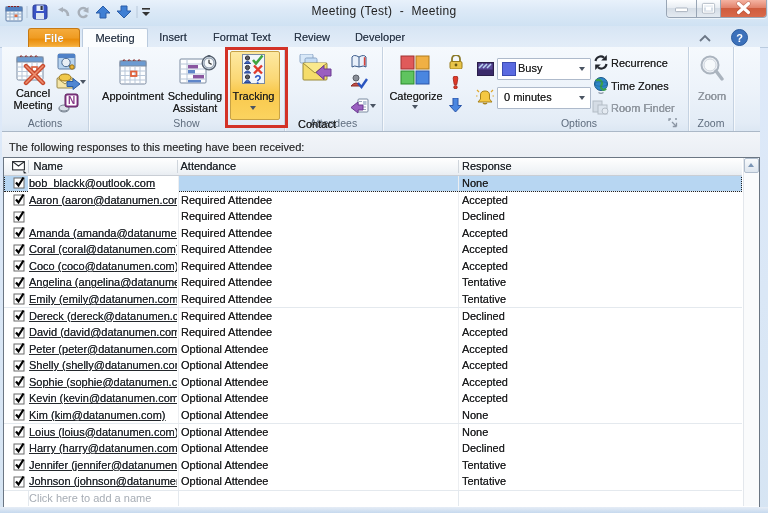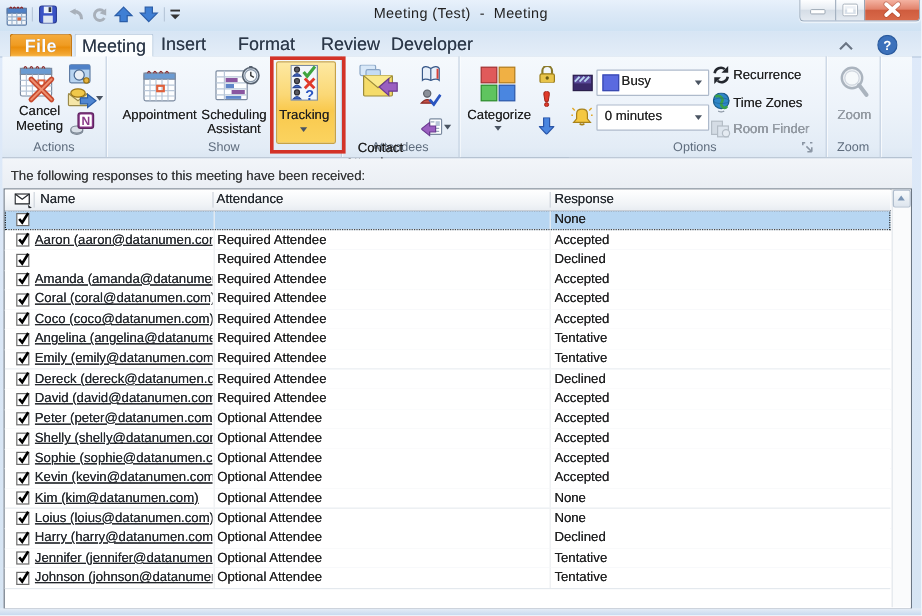--- a/index.html
+++ b/index.html
@@ -9,21 +9,21 @@
 .qat{position:absolute;top:2px;left:2px;height:20px;}
 
 #winbtns{position:absolute;top:0;left:666px;width:99px;height:17px;border:1px solid #98a5b5;border-top:none;border-radius:0 0 4px 4px;display:flex;overflow:hidden;box-shadow:0 1px 1px rgba(255,255,255,.6);}
 #winbtns .b{flex:1;background:linear-gradient(#fdfeff 0%,#e8edf3 45%,#d5dde6 50%,#e4eaf1 100%);border-right:1px solid #98a5b5;position:relative;}
 #winbtns .b:last-child{border-right:none;}
 #winbtns .bmin{width:29px;flex:none;}
 #winbtns .bmax{width:23px;flex:none;}
 #winbtns .bclose{width:45px;flex:none;background:linear-gradient(#f4b3a2 0%,#e2836c 45%,#cf5c3e 50%,#d96a4a 100%);}
 
 #tabrow{position:absolute;top:26px;left:0;right:0;height:21px;background:linear-gradient(#d7e5f4,#e3edf8);border-bottom:1px solid #bacbde;}
-.tab{position:absolute;top:2px;height:19px;line-height:19px;text-align:center;font-size:15px;color:#2b3748;text-shadow:0 0 0.4px rgba(43,55,72,0.7);}
+.tab{position:absolute;top:2px;height:19px;line-height:19px;text-align:center;font-size:11px;color:#2b3748;text-shadow:0 0 0.4px rgba(43,55,72,0.7);margin-left:20px;}
 #tab-file{left:8px;width:50px;font-weight:bold;letter-spacing:0.2px;background:linear-gradient(#f5ab3c 0%,#ef9c23 45%,#ea8e0c 55%,#f2a733 85%,#fdc35e 100%);color:#fff;border-radius:3px 3px 0 0;border:1px solid #c67913;border-bottom:none;}
 #tab-meeting{left:62px;width:64px;background:#fbfdfe;border:1px solid #bacbde;border-bottom:1px solid #fbfdfe;border-radius:2px 2px 0 0;height:20px;}
 
 #ribbon{position:absolute;top:47px;left:2px;width:758px;height:84px;background:linear-gradient(#f5f9fd 0%,#edf3fa 50%,#e3ecf6 90%,#dce7f3 100%);border-bottom:1px solid #abb8c7;}
 .grp{position:absolute;top:0;height:84px;border-right:1px solid #c5d2e1;box-shadow:1px 0 0 #ffffffaa;}
 .glabel{position:absolute;bottom:2px;left:0;right:0;text-align:center;font-size:10.5px;color:#5e6c7d;}
 .btxt{position:absolute;text-align:center;font-size:11px;color:#1e1e1e;line-height:12.4px;text-shadow:0 0 0.4px rgba(30,30,30,0.75);}
 .caret{display:inline-block;width:0;height:0;border-left:3px solid transparent;border-right:3px solid transparent;border-top:4px solid #4a5462;vertical-align:middle;}
 #trackbox{position:absolute;left:223px;top:0px;width:57px;height:75px;border:3px solid #d33227;z-index:50;}
 #trackbtn{position:absolute;left:227.5px;top:4px;width:48px;height:67px;background:linear-gradient(#fde9a2 0%,#fbd876 40%,#f9c94d 60%,#fbd35f 100%);border:1px solid #c7a246;border-radius:2px;}
@@ -356,20 +356,21 @@
   <span class="h" style="left:176.5px;">Attendance</span>
   <div class="sep" style="left:454px;"></div>
   <span class="h" style="left:458px;">Response</span>
 </div>
 
 <div class="row sel" style="top:174.9px;height:16.57px">
 <span class="cb"><svg width="13" height="13" viewBox="0 0 13 13">
           <rect x="1" y="2" width="10" height="10" fill="#fff" stroke="#6b6b6b"></rect>
           <path d="M3 6.5 L5.5 9.5 L10.5 1.5" stroke="#000" stroke-width="2.2" fill="none"></path>
         </svg></span>
+<span class="nm"><u>bob_blackk@outlook.com</u></span>
 <span class="rsp">None</span>
 <i class="cs" style="left:174px"></i>
       <i class="cs" style="left:454px"></i>
 </div>
 <div class="row" style="top:191.5px;height:16.57px">
 <span class="cb"><svg width="13" height="13" viewBox="0 0 13 13">
           <rect x="1" y="2" width="10" height="10" fill="#fff" stroke="#6b6b6b"></rect>
           <path d="M3 6.5 L5.5 9.5 L10.5 1.5" stroke="#000" stroke-width="2.2" fill="none"></path>
         </svg></span>
 <span class="nm"><u>Aaron (aaron@datanumen.com)</u></span>
@@ -558,19 +559,25 @@
           <rect x="1" y="2" width="10" height="10" fill="#fff" stroke="#6b6b6b"></rect>
           <path d="M3 6.5 L5.5 9.5 L10.5 1.5" stroke="#000" stroke-width="2.2" fill="none"></path>
         </svg></span>
 <span class="nm"><u>Johnson (johnson@datanumen.com)</u></span>
 <span class="att">Optional Attendee</span>
 <span class="rsp">Tentative</span>
 <i class="cs" style="left:174px"></i>
       <i class="cs" style="left:454px"></i>
 </div>
 
+<div id="clickrow">
+  <div class="vs" style="left:24px;"></div>
+  <div class="vs" style="left:174px;"></div>
+  <div class="vs" style="left:454px;"></div>
+  <i>Click here to add a name</i>
+</div>
 
 <div id="sbar">
       <div class="up"></div>
     </div>
 <div id="bottom"></div>
 
 </div>
 
 </body></html>

